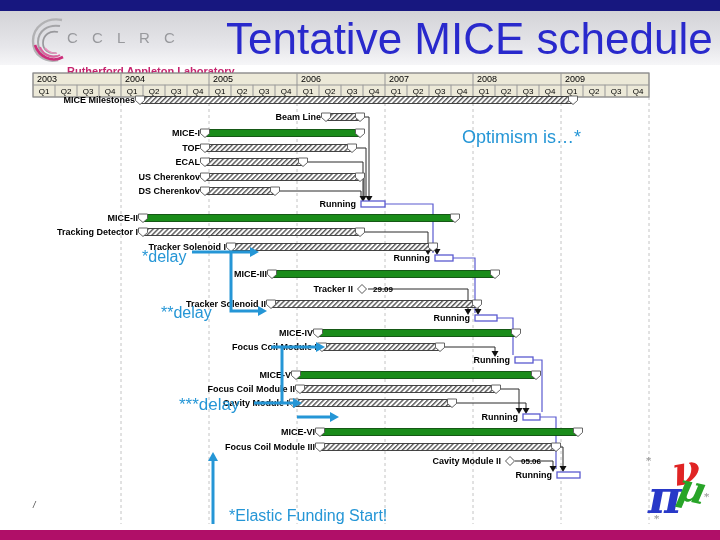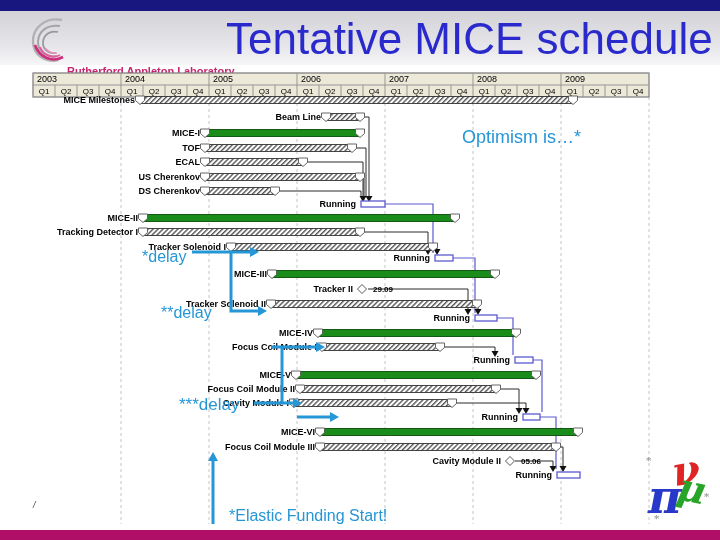--- a/index.html
+++ b/index.html
@@ -32,20 +32,21 @@
 
   <div class="header-band">
     <svg class="swirl" width="40" height="50" viewBox="0 0 40 50">
       <path d="M36,6 C20,3 7,13 7,27 C7,41 19,49 32,46" fill="none" stroke="#b2b2b4" stroke-width="2.4"></path>
       <path d="M34,12 C22,10 12,17 12,28 C12,38 21,44 31,42" fill="none" stroke="#a5a5a8" stroke-width="2"></path>
       <path d="M32,18 C24,16 17,21 17,29 C17,36 23,40 30,39" fill="none" stroke="#98989c" stroke-width="1.7"></path>
       <path d="M9,31 C13,43 26,49 37,43" fill="none" stroke="#cc2f7b" stroke-width="2.6"></path>
       <path d="M14,33 C17,41 27,45 34,41" fill="none" stroke="#dd5f9d" stroke-width="2"></path>
       <path d="M19,34 C22,38 28,40 31,39" fill="none" stroke="#ec8fbd" stroke-width="1.5"></path>
     </svg>
+    <div class="org">C C L R C</div>
     <div class="org-sub">Rutherford Appleton Laboratory</div>
     <div class="title">Tentative MICE schedule</div>
   </div>
 
   <svg id="gantt" viewBox="0 0 720 540">
       <defs>
         <pattern id="hatch" width="3.5" height="3.5" patternUnits="userSpaceOnUse" patternTransform="rotate(45)">
           <rect width="3.5" height="3.5" fill="#fff"></rect>
           <rect width="1.4" height="3.5" fill="#555"></rect>
         </pattern>

